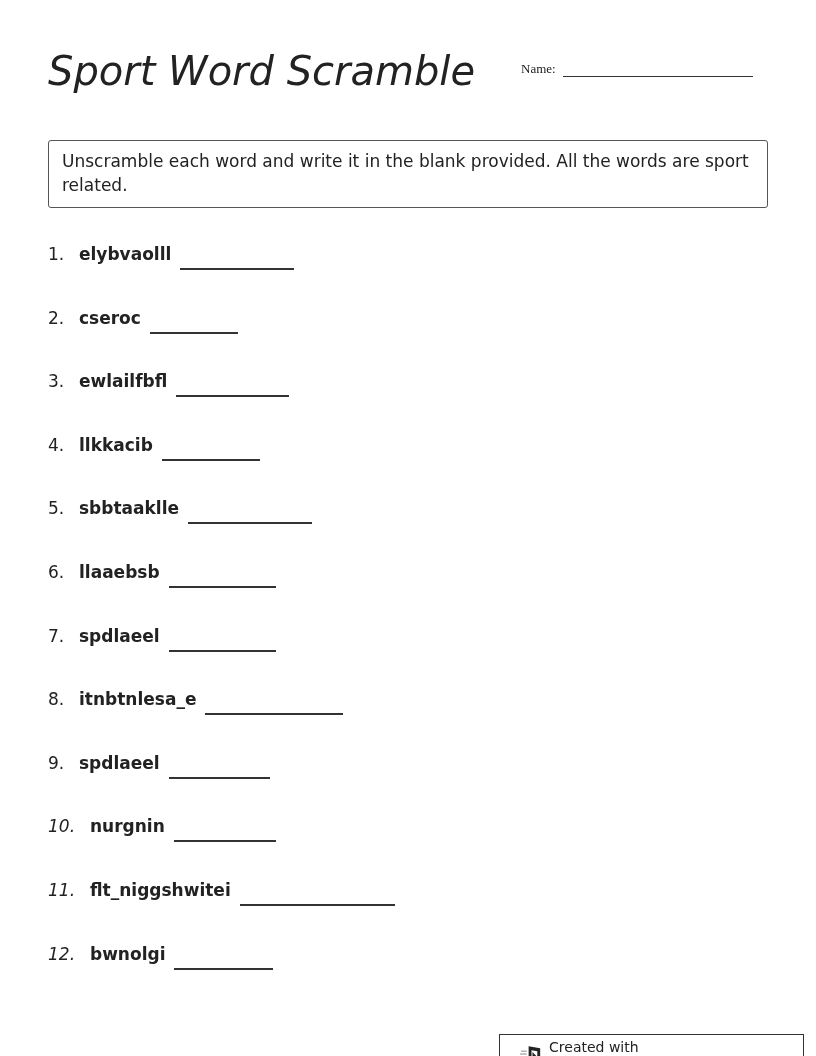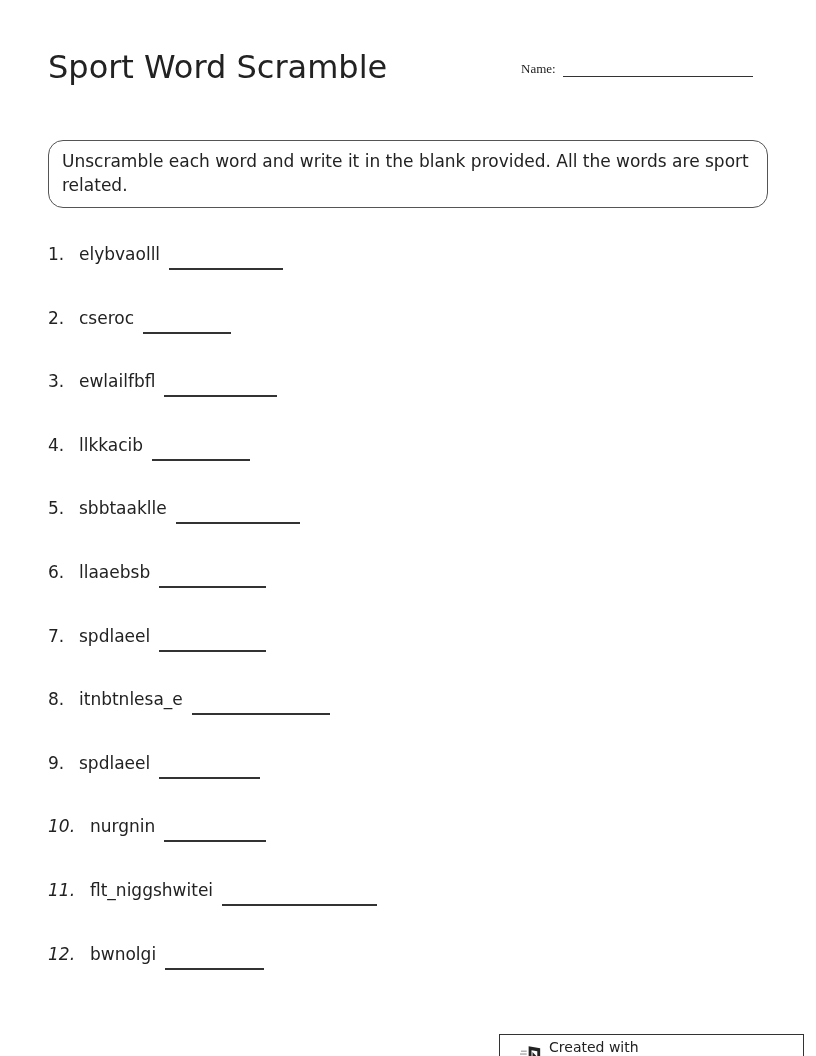--- a/index.html
+++ b/index.html
@@ -1,26 +1,26 @@
 <!DOCTYPE html>
 <html><head>
 <meta charset="utf-8">
 <style>
   html, body { margin: 0; padding: 0; background: #ffffff; }
   body { width: 816px; height: 1056px; position: relative; overflow: hidden; color: #222; font-family: "DejaVu Sans", sans-serif; }
-  .title { position: absolute; left: 48px; top: 48px; font-size: 32px; font-weight: normal; color: #222; letter-spacing: 0px; margin: 0; }
+  .title { position: absolute; left: 48px; top: 48px; font-size: 40px; font-weight: normal; color: #222; letter-spacing: 0px; margin: 0; font-style: italic; }
   .name-wrap { position: absolute; left: 521px; top: 54px; display: flex; align-items: flex-end; }
   .name-label { font-family: "Liberation Serif", serif; font-size: 13px; color: #222; }
   .name-line { display: inline-block; width: 190px; border-bottom: 1.5px solid #333; margin-left: 7px; height: 22px; }
-  .instructions { position: absolute; left: 48px; top: 140px; width: 692px; padding: 8px 13px 10px 13px; border: 1px solid #555; border-radius: 15px; font-size: 17px; line-height: 24px; color: #222; }
+  .instructions { position: absolute; left: 48px; top: 140px; width: 692px; padding: 8px 13px 10px 13px; border: 1px solid #555; border-radius: 3px; font-size: 17px; line-height: 24px; color: #222; }
   .list { position: absolute; left: 48px; top: 244px; margin: 0; padding: 0; list-style: none; }
   .item { height: 63.6px; display: flex; align-items: flex-start; font-size: 17px; color: #222; }
   .num { display: inline-block; width: 31px; }
   .num.wide { width: 42px; font-style: italic; }
-  .word { display: inline-block; }
+  .word { display: inline-block; font-weight: bold; }
   .blank { display: inline-block; border-bottom: 2px solid #333; height: 24px; margin-left: 9px; }
   .footer { position: absolute; left: 499px; top: 1034px; width: 305px; height: 42px; border: 1px solid #333; display: flex; align-items: center; box-sizing: border-box; padding-left: 20px; font-size: 14px; color: #222; }
   .footer svg { margin-right: 6px; }
 </style>
 </head>
 <body>
 
 <h1 class="title">Sport Word Scramble</h1>
 
 <div class="name-wrap">

